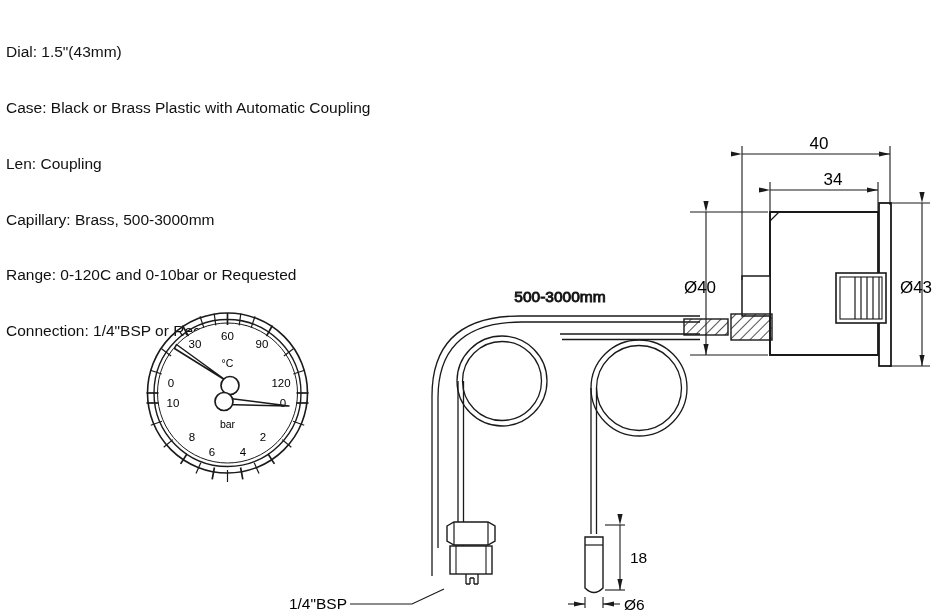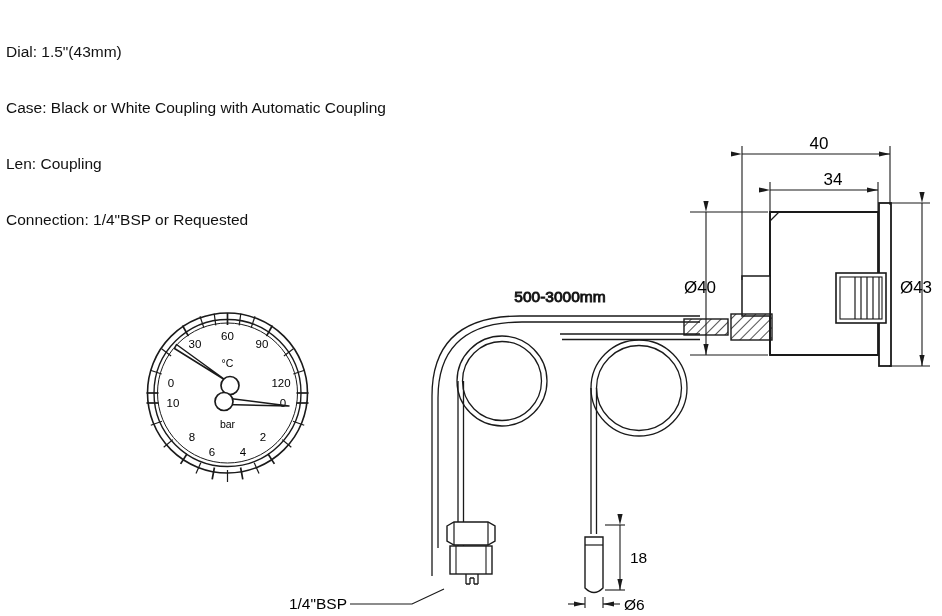--- a/index.html
+++ b/index.html
@@ -34,22 +34,24 @@
     width: 942px;
     height: 616px;
   }
   text { font-family: "Liberation Sans", sans-serif; fill: #000; }
 </style>
 </head>
 <body>
 
 <div id="spec-list">
   <div>Dial: 1.5"(43mm)</div>
-  <div>Case: Black or White Coupling with Automatic Coupling</div>
+  <div>Case: Black or Brass Plastic with Automatic Coupling</div>
   <div>Len: Coupling</div>
+  <div>Capillary: Brass, 500-3000mm</div>
+  <div>Range: 0-120C and 0-10bar or Requested</div>
   <div>Connection: 1/4"BSP or Requested</div>
 </div>
 
 <svg id="drawing-canvas" viewBox="0 0 942 616">
   <defs>
     <pattern id="hatch45" width="7" height="7" patternTransform="rotate(45)" patternUnits="userSpaceOnUse">
       <line x1="0" y1="0" x2="0" y2="7" stroke="#1a1a1a" stroke-width="1.5"></line>
     </pattern>
     <marker id="arrL" markerWidth="12" markerHeight="8" refX="11" refY="4" orient="auto" markerUnits="userSpaceOnUse">
       <path d="M11,4 L0,1.4 L0,6.6 Z" fill="#1a1a1a"></path>

